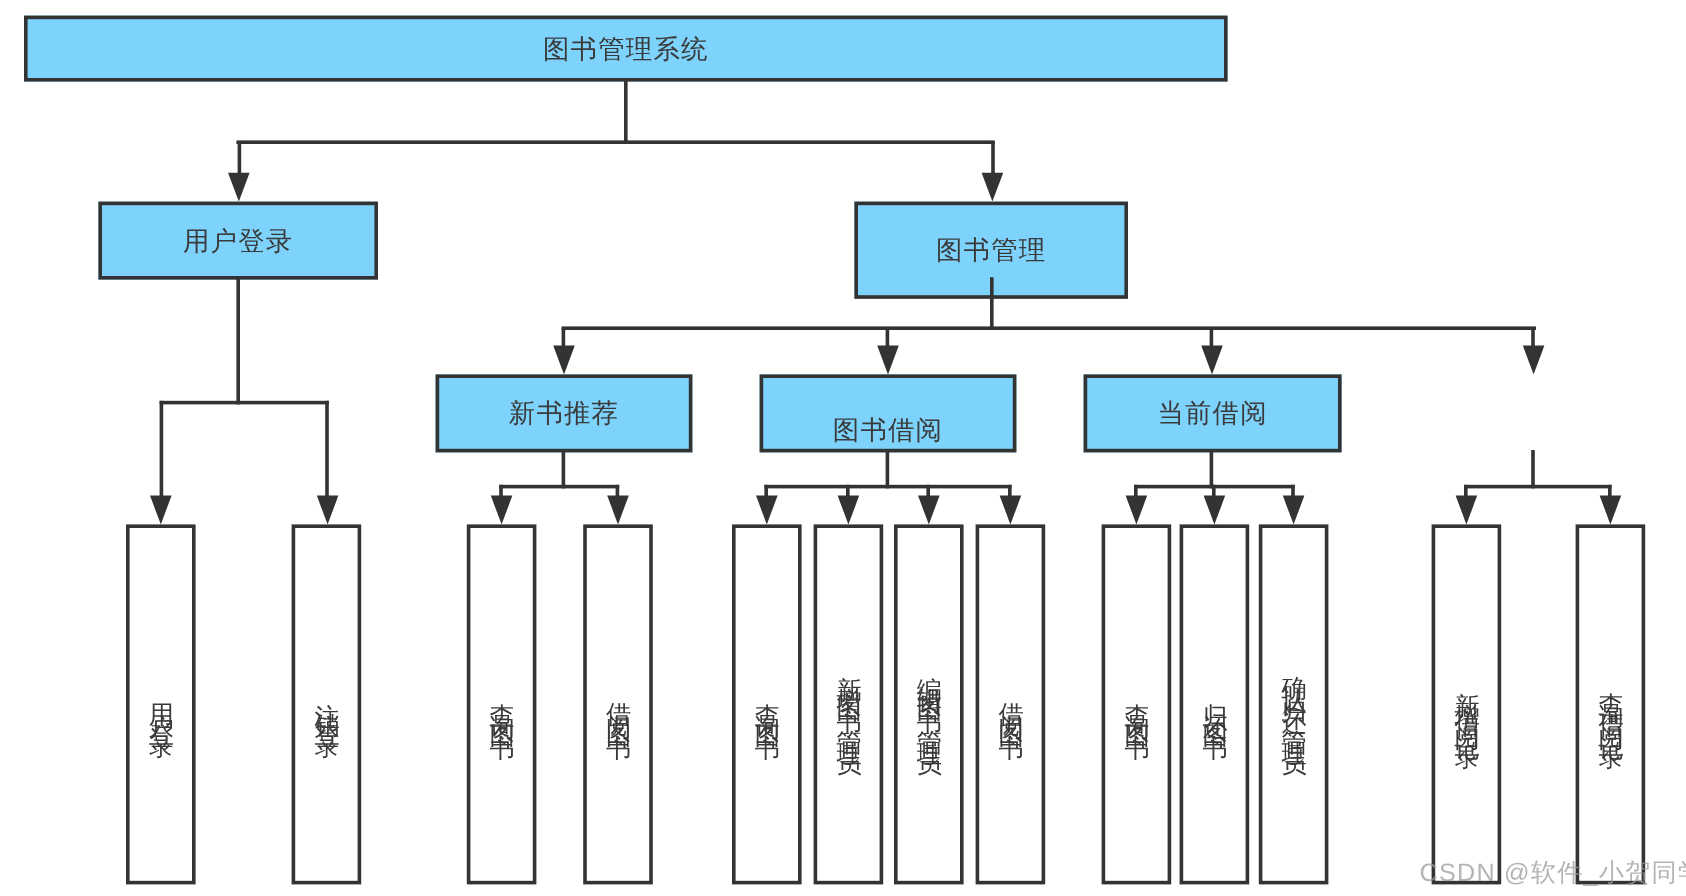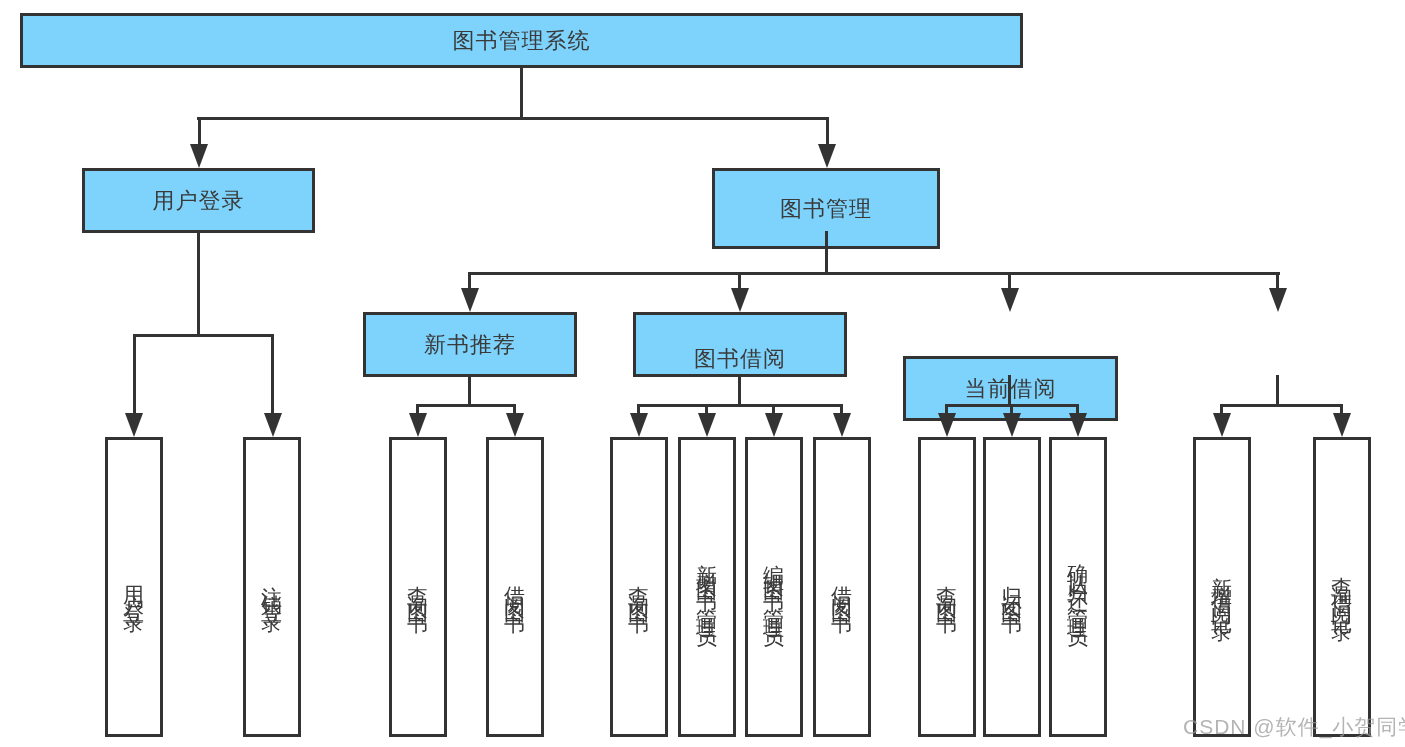--- a/index.html
+++ b/index.html
@@ -103,21 +103,21 @@
   <div class="ah" style="left:1001px;top:288px;"></div>
   <div class="v" style="left:1276px;top:273px;height:19px;"></div>
   <div class="ah" style="left:1269px;top:288px;"></div>
 
   <div class="box" style="left:363px;top:312px;width:214px;height:65px;">
     <span>新书推荐</span>
   </div>
   <div class="box" style="left:633px;top:312px;width:214px;height:65px;align-items:flex-end;">
     <span>图书借阅</span>
   </div>
-  <div class="box" style="left:903px;top:312px;width:215px;height:65px;margin-top:44px;">
+  <div class="box" style="left:903px;top:312px;width:215px;height:65px;">
     <span>当前借阅</span>
   </div>
 
   <div class="v" style="left:468px;top:375px;height:32px;"></div>
   <div class="v" style="left:738px;top:375px;height:32px;"></div>
   <div class="v" style="left:1008px;top:375px;height:32px;"></div>
   <div class="v" style="left:1276px;top:375px;height:32px;"></div>
 
   <div class="h" style="left:416px;top:404px;width:100px;"></div>
   <div class="h" style="left:637px;top:404px;width:206px;"></div>

